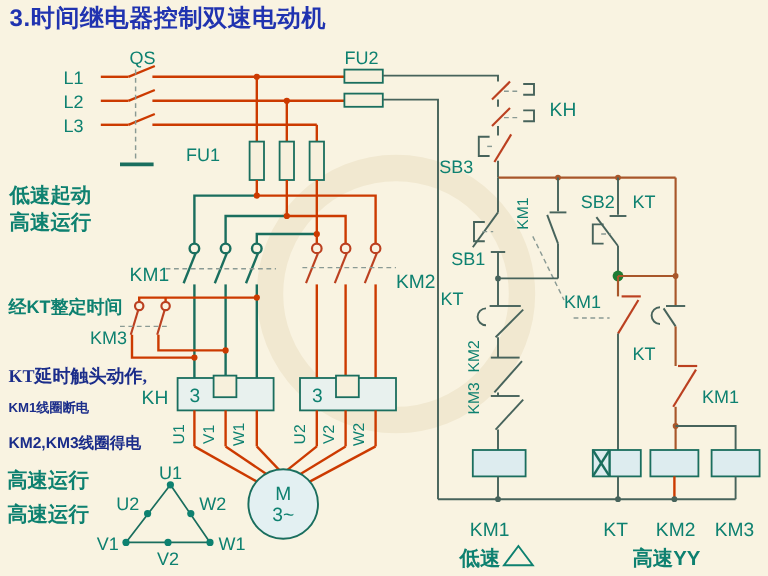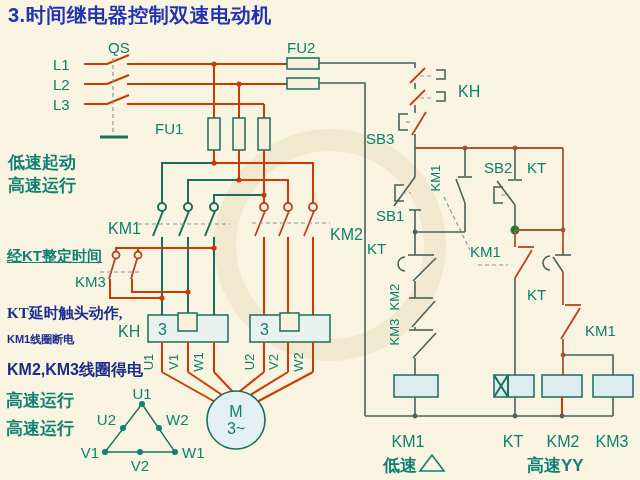--- a/index.html
+++ b/index.html
@@ -29,24 +29,24 @@
 </head>
 <body>
 
 <div id="stage">
 
   <h1 id="title">3.时间继电器控制双速电动机</h1>
 
   <div class="notes">
     <div class="note n-teal" style="left:8px;top:151px;font-size:17px;">低速起动</div>
     <div class="note n-teal" style="left:8px;top:174px;font-size:17px;">高速运行</div>
-    <div class="note n-teal" style="left:7px;top:247px;font-size:15px;text-decoration:underline;">经KT整定时间</div>
+    <div class="note n-teal" style="left:7px;top:247px;font-size:15px;">经KT整定时间</div>
     <div class="note n-navy" style="left:7px;top:304px;font-size:15px;font-family:Liberation Serif, serif;">KT延时触头动作,</div>
     <div class="note n-navy" style="left:7px;top:332px;font-size:11px;">KM1线圈断电</div>
-    <div class="note n-navy" style="left:7px;top:360px;font-size:16px;text-align:right;">KM2,KM3线圈得电</div>
+    <div class="note n-navy" style="left:7px;top:360px;font-size:13px;text-align:right;">KM2,KM3线圈得电</div>
     <div class="note n-teal" style="left:6px;top:389px;font-size:17px;">高速运行</div>
     <div class="note n-teal" style="left:6px;top:417px;font-size:17px;">高速运行</div>
   </div>
 
   <svg width="640" height="480" viewBox="0 0 640 480">
 
     <circle cx="330" cy="245" r="105" fill="none" stroke="#f1e8d0" stroke-width="22"></circle>
 
     <g>
       <text class="lt" x="53" y="70">L1</text>

